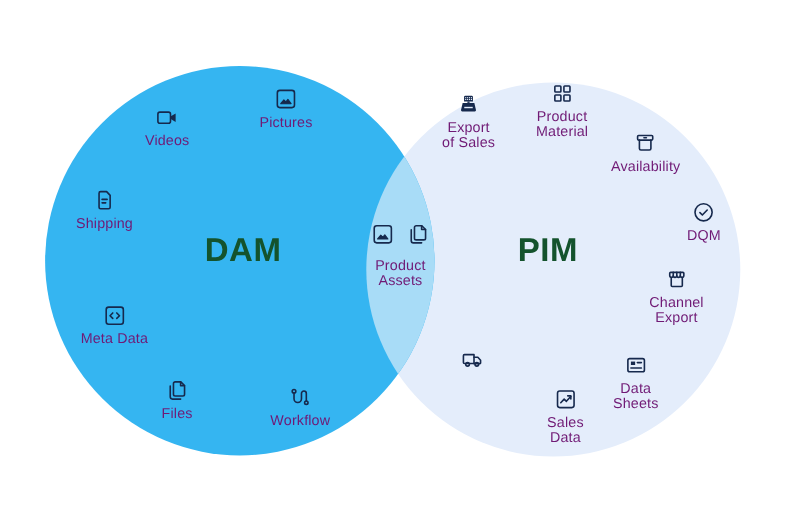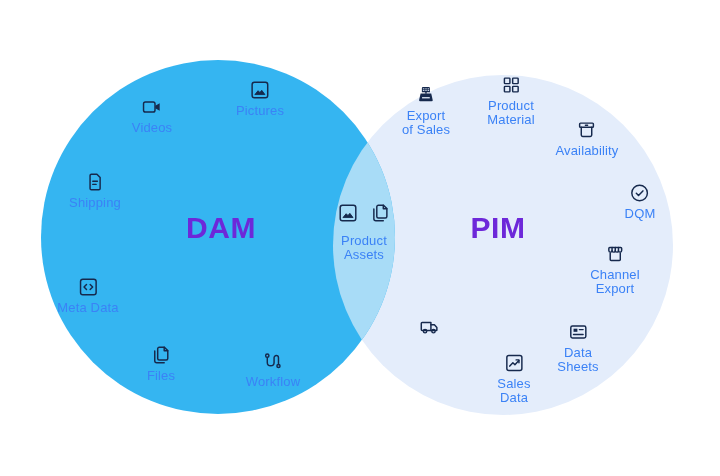--- a/index.html
+++ b/index.html
@@ -14,29 +14,29 @@
   .circle-pim{left:333px;top:75px;width:340px;height:340px;background:#E4EDFB;z-index:1;}
   .circle-dam{left:41px;top:60px;width:354px;height:354px;background:#35B5F1;overflow:hidden;z-index:2;}
   .lens{position:absolute;left:292px;top:15px;width:340px;height:340px;border-radius:50%;background:#A8DCF7;}
   
   .item{
     position:absolute;display:flex;flex-direction:column;align-items:center;gap:3px;
     transform:translateX(-50%);z-index:3;
   }
   .label{
     font-size:13px;line-height:14px;text-align:center;white-space:pre-line;
-    color:#3b82f6;font-weight:500;letter-spacing:.15px;
+    color:#701a75;font-weight:500;letter-spacing:.15px;
   }
   .icon{display:block;}
   .icon svg{display:block;}
   .icon-row{display:flex;flex-direction:row;align-items:center;gap:10px;}
   .overlap-gap{margin-top:7px;}
   .circle-title{
     position:absolute;transform:translateX(-50%);z-index:3;
-    font-size:30px;font-weight:700;color:#6d28d9;letter-spacing:.5px;line-height:32px;
+    font-size:30px;font-weight:700;color:#14532d;letter-spacing:.5px;line-height:32px;
   }
 </style>
 </head>
 <body>
 
 <div class="stage">
 
   <div class="circle circle-pim"></div>
   <div class="circle circle-dam">
     <div class="lens"></div>
@@ -68,21 +68,21 @@
   <div class="item" style="left:95px;top:171px">
     <span class="icon">
       <svg width="22" height="22" viewBox="0 0 24 24" fill="none" stroke="#16294D" stroke-width="1.6" stroke-linecap="round" stroke-linejoin="round">
         <path d="M6.5 5a1.5 1.5 0 0 1 1.5-1.5h6l3.5 3.7V19a1.5 1.5 0 0 1-1.5 1.5H8A1.5 1.5 0 0 1 6.5 19Z"></path>
         <path d="M9.5 11.2h5M9.5 14.6h3.6"></path>
       </svg>
     </span>
     <span class="label">Shipping</span>
   </div>
 
-  <div class="item" style="left:88px;top:276px">
+  <div class="item" style="left:104px;top:276px">
     <span class="icon">
       <svg width="22" height="22" viewBox="0 0 24 24" fill="none" stroke="#16294D" stroke-width="1.6" stroke-linecap="round" stroke-linejoin="round">
         <rect x="3.5" y="3.5" width="17" height="17" rx="2.5"></rect>
         <path d="M10 9.3 L7.3 12 L10 14.7 M14 9.3 L16.7 12 L14 14.7"></path>
       </svg>
     </span>
     <span class="label">Meta Data</span>
   </div>
 
   <div class="item" style="left:161px;top:344px">

